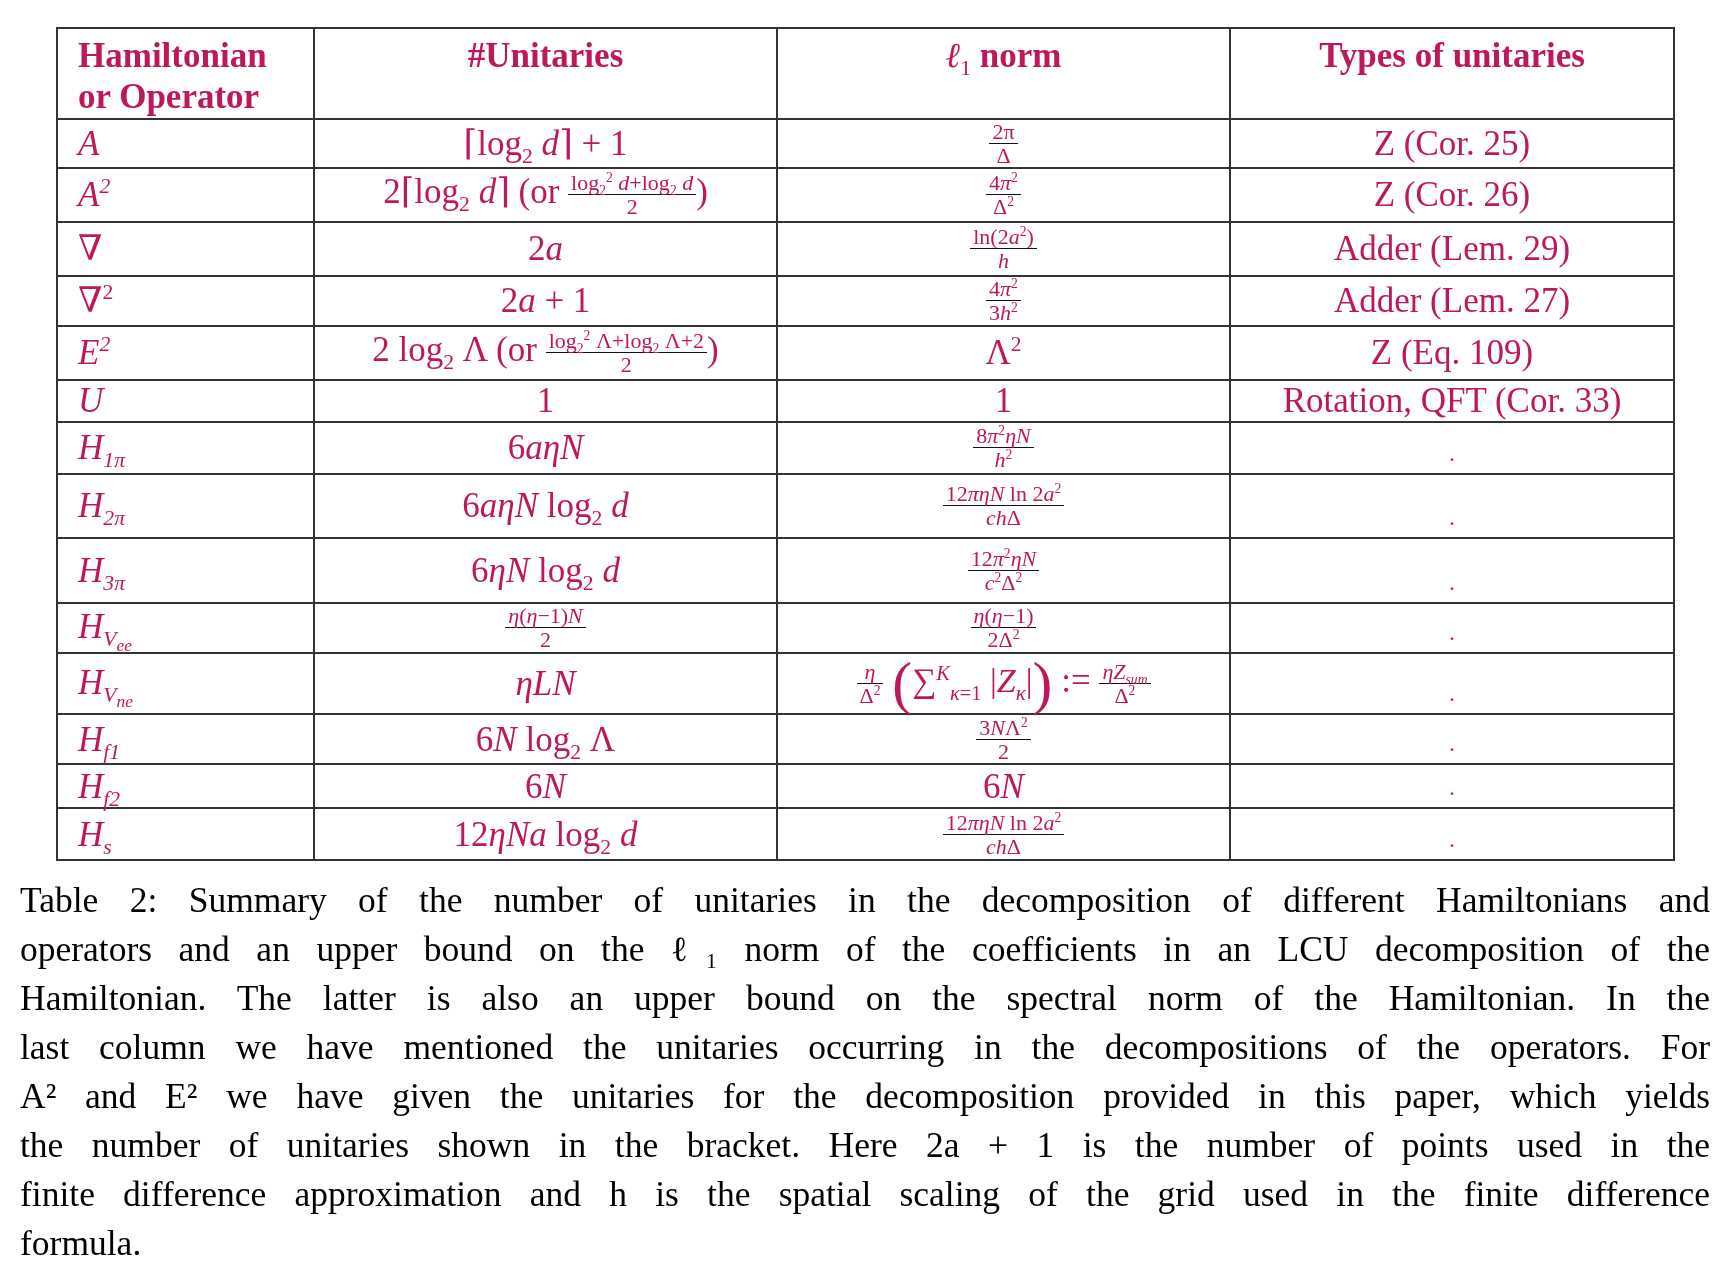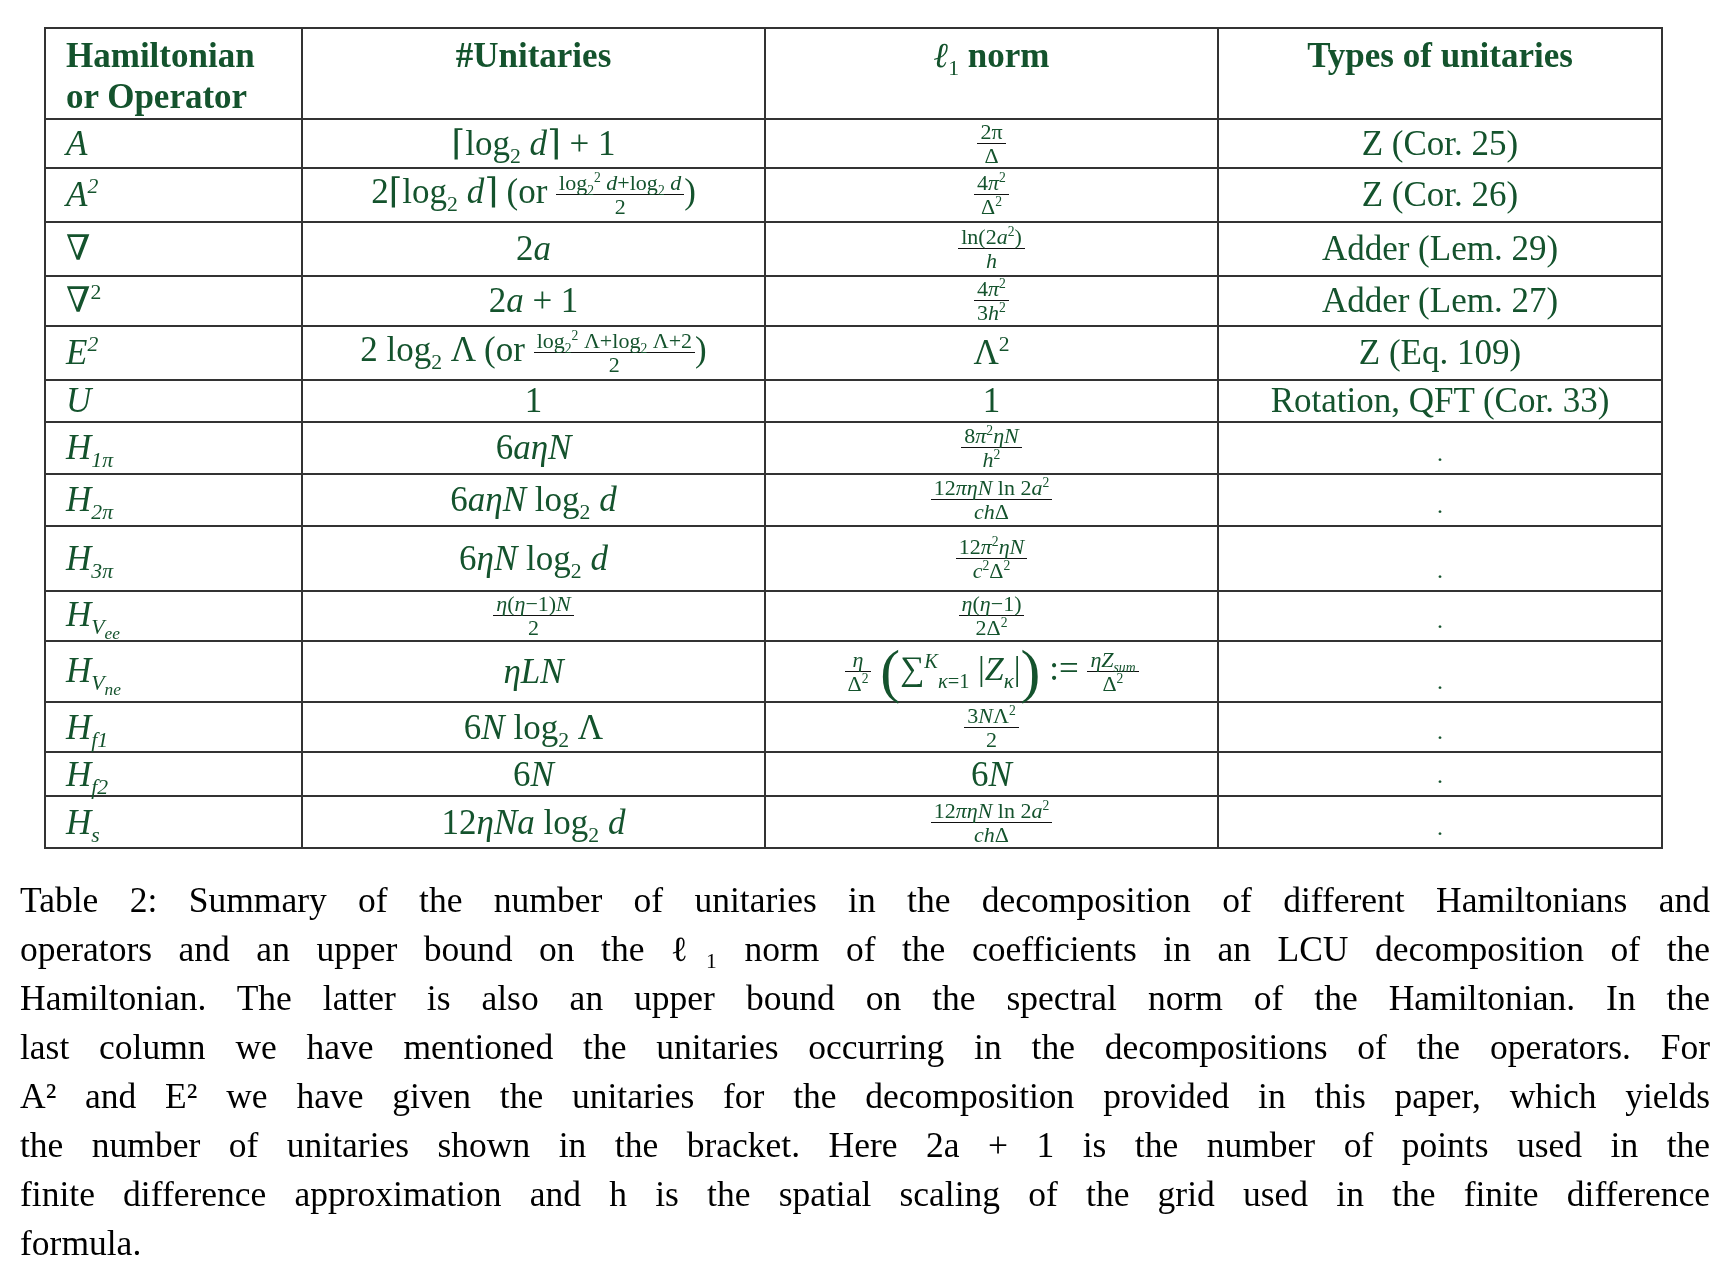--- a/index.html
+++ b/index.html
@@ -2,24 +2,24 @@
 <html><head>
 <meta charset="utf-8">
 <style>
   html, body { margin:0; padding:0; background:#ffffff; }
   body {
     width:1718px; height:1274px; position:relative; overflow:hidden;
     font-family:"DejaVu Serif","Liberation Serif",serif; color:#111;
   }
   i, .it { font-style:italic; }
   table.summary {
-    position:absolute; left:44px; top:27px; width:1617px;
+    position:absolute; left:56px; top:27px; width:1617px;
     border-collapse:collapse; table-layout:fixed;
     font-family:"Liberation Serif","DejaVu Serif",serif;
-    font-size:35px; color:#14532d;
+    font-size:35px; color:#be185d;
   }
   table.summary td, table.summary th {
     border:2px solid #333; padding:0; line-height:1; vertical-align:middle;
   }
   table.summary th { font-weight:bold; vertical-align:top; text-align:center; padding-top:6px; line-height:1.18; }
   table.summary th.first { text-align:left; padding-left:20px; }
   td.op { text-align:left; padding-left:20px !important; font-style:italic; }
   td.c { text-align:center; }
   td.ty { text-align:center; }
   td.dot { text-align:center; vertical-align:bottom !important; padding-bottom:8px !important; font-size:24px; }
@@ -99,21 +99,21 @@
     <td class="ty">Rotation, QFT (Cor. 33)</td>
   </tr>
 
   <tr style="height:52px">
     <td class="op">H<sub>1<i>π</i></sub></td>
     <td class="c">6<i>aηN</i></td>
     <td class="c"><span class="frac"><span class="num">8<i>π</i><sup>2</sup><i>ηN</i></span><span><i>h</i><sup>2</sup></span></span></td>
     <td class="dot">.</td>
   </tr>
 
-  <tr style="height:52px">
+  <tr style="height:64px">
     <td class="op">H<sub>2<i>π</i></sub></td>
     <td class="c">6<i>aηN</i> log<sub>2</sub> <i>d</i></td>
     <td class="c"><span class="frac"><span class="num">12<i>πηN</i> ln 2<i>a</i><sup>2</sup></span><span><i>ch</i>Δ</span></span></td>
     <td class="dot">.</td>
   </tr>
 
   <tr style="height:65px">
     <td class="op">H<sub>3<i>π</i></sub></td>
     <td class="c">6<i>ηN</i> log<sub>2</sub> <i>d</i></td>
     <td class="c"><span class="frac"><span class="num">12<i>π</i><sup>2</sup><i>ηN</i></span><span><i>c</i><sup>2</sup>Δ<sup>2</sup></span></span></td>

